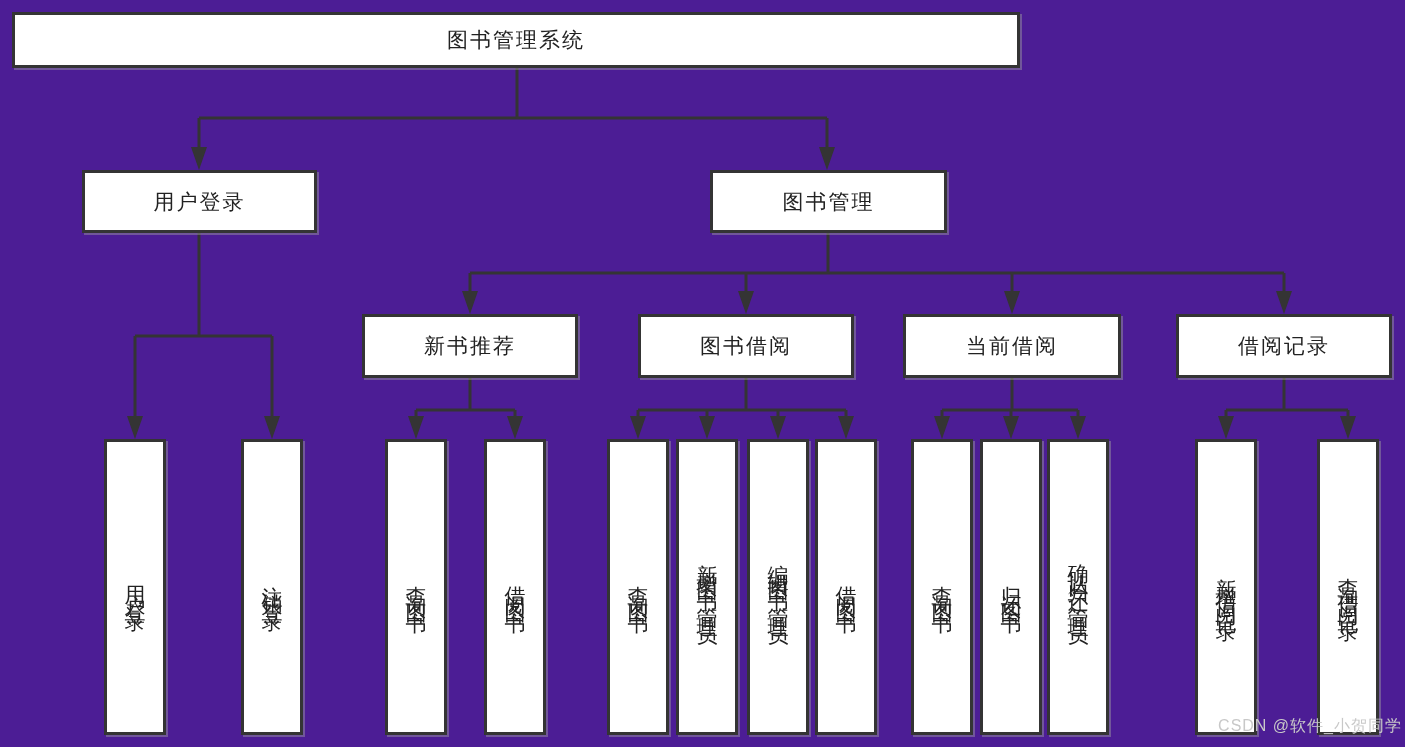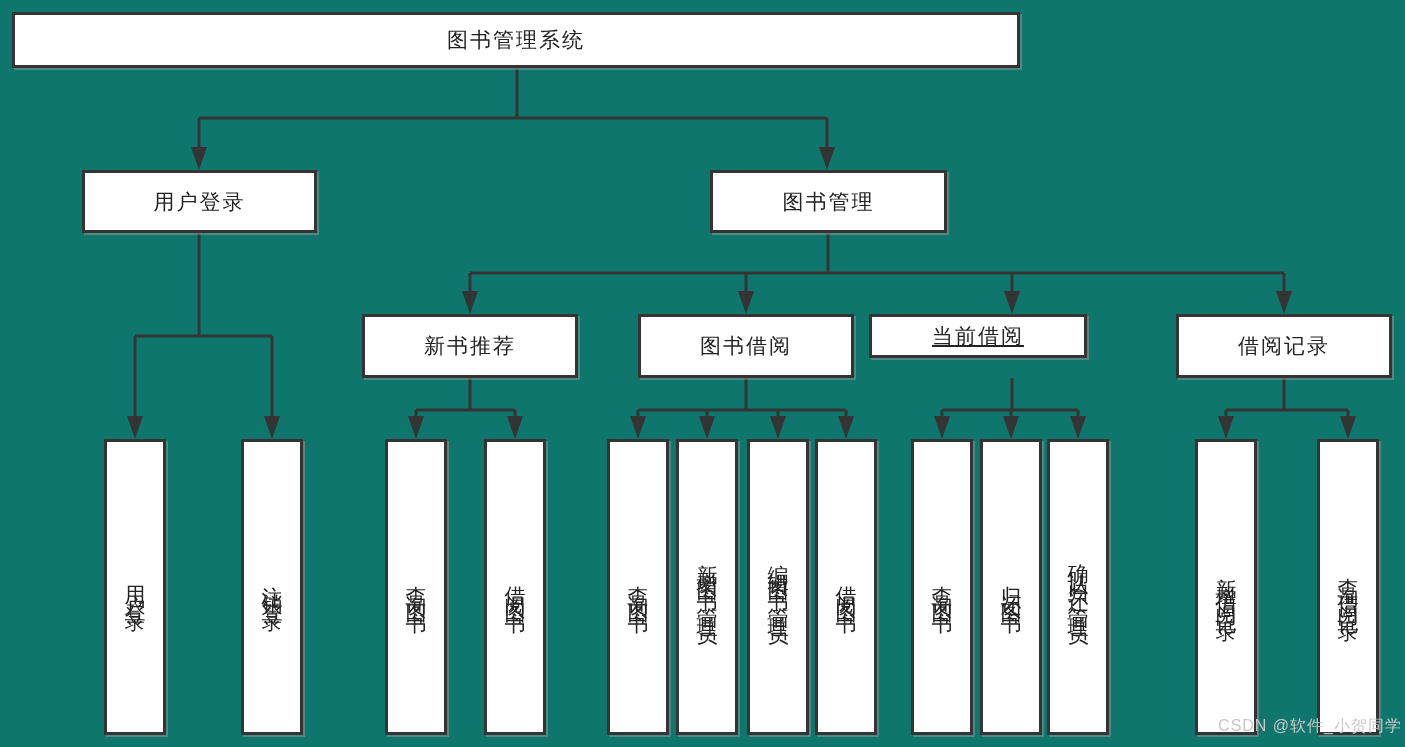--- a/index.html
+++ b/index.html
@@ -1,17 +1,17 @@
 <!DOCTYPE html>
 <html><head>
 <meta charset="utf-8">
 <style>
   html,body{margin:0;padding:0;background:#ffffff;}
   .stage{
-    position:relative;width:1405px;height:747px;background:#0f766e;
+    position:relative;width:1405px;height:747px;background:#4c1d95;
     font-family:"Liberation Sans",sans-serif;overflow:hidden;
   }
   .node{
     position:absolute;border:3px solid #343434;background:#ffffff;
     display:flex;align-items:center;justify-content:center;
     font-size:21px;color:#222222;letter-spacing:2px;
     box-sizing:border-box;box-shadow:2px 2px 0 rgba(160,160,160,0.45);
     z-index:2;
   }
   .leaf{
@@ -60,21 +60,21 @@
     </g>
   </svg>
 
   <div class="node" style="left:12px;top:12px;width:1008px;height:56px;">图书管理系统</div>
 
   <div class="node" style="left:82px;top:170px;width:235px;height:63px;">用户登录</div>
   <div class="node" style="left:710px;top:170px;width:237px;height:63px;text-align:center;">图书管理</div>
 
   <div class="node" style="left:362px;top:314px;width:216px;height:64px;">新书推荐</div>
   <div class="node" style="left:638px;top:314px;width:216px;height:64px;">图书借阅</div>
-  <div class="node" style="left:869px;top:314px;width:218px;height:44px;text-decoration:underline;">当前借阅</div>
+  <div class="node" style="left:903px;top:314px;width:218px;height:64px;">当前借阅</div>
   <div class="node" style="left:1176px;top:314px;width:216px;height:64px;">借阅记录</div>
 
   <div class="node leaf" style="left:104px;top:439px;width:62px;height:296px;">用户登录</div>
   <div class="node leaf" style="left:241px;top:439px;width:62px;height:296px;">注销登录</div>
 
   <div class="node leaf" style="left:385px;top:439px;width:62px;height:296px;">查询图书</div>
   <div class="node leaf" style="left:484px;top:439px;width:62px;height:296px;">借阅图书</div>
 
   <div class="node leaf" style="left:607px;top:439px;width:62px;height:296px;">查询图书</div>
   <div class="node leaf" style="left:676px;top:439px;width:62px;height:296px;">新增图书（管理员）</div>

